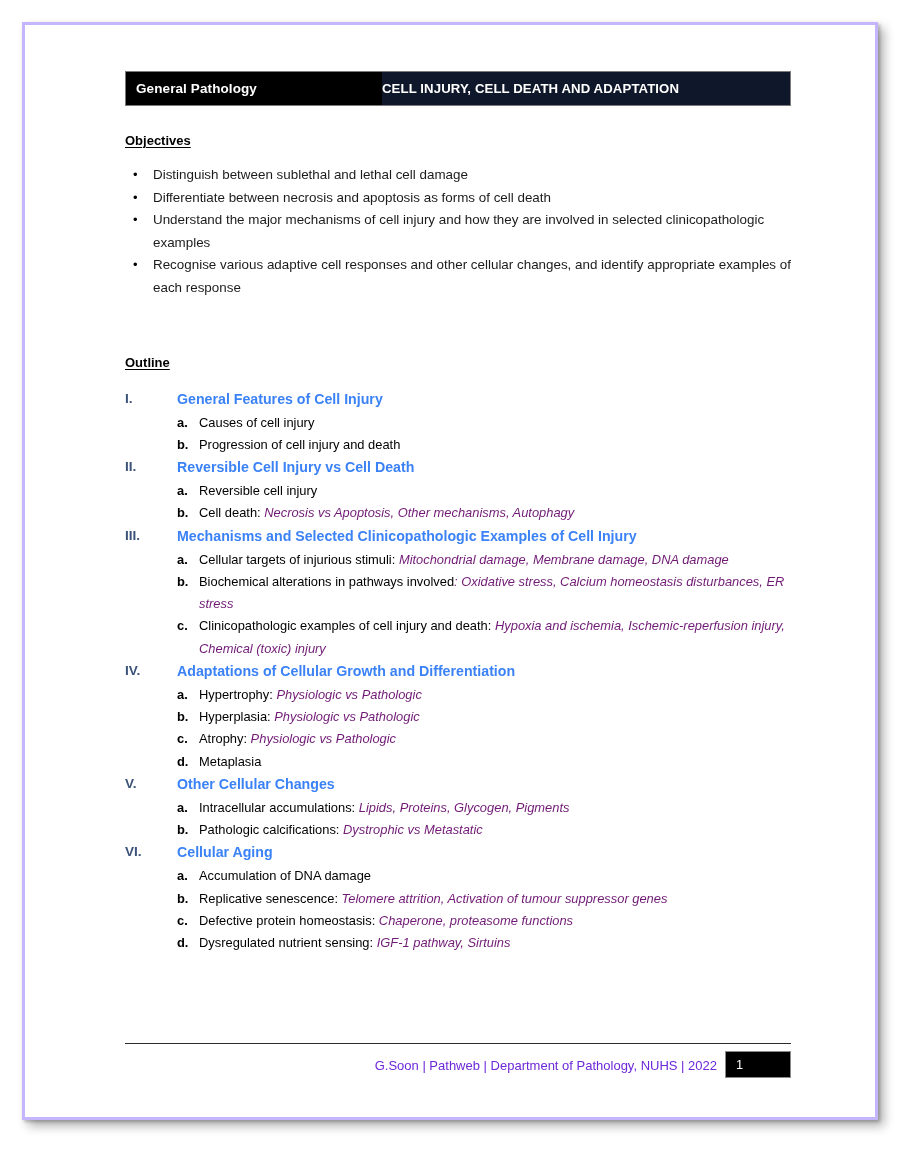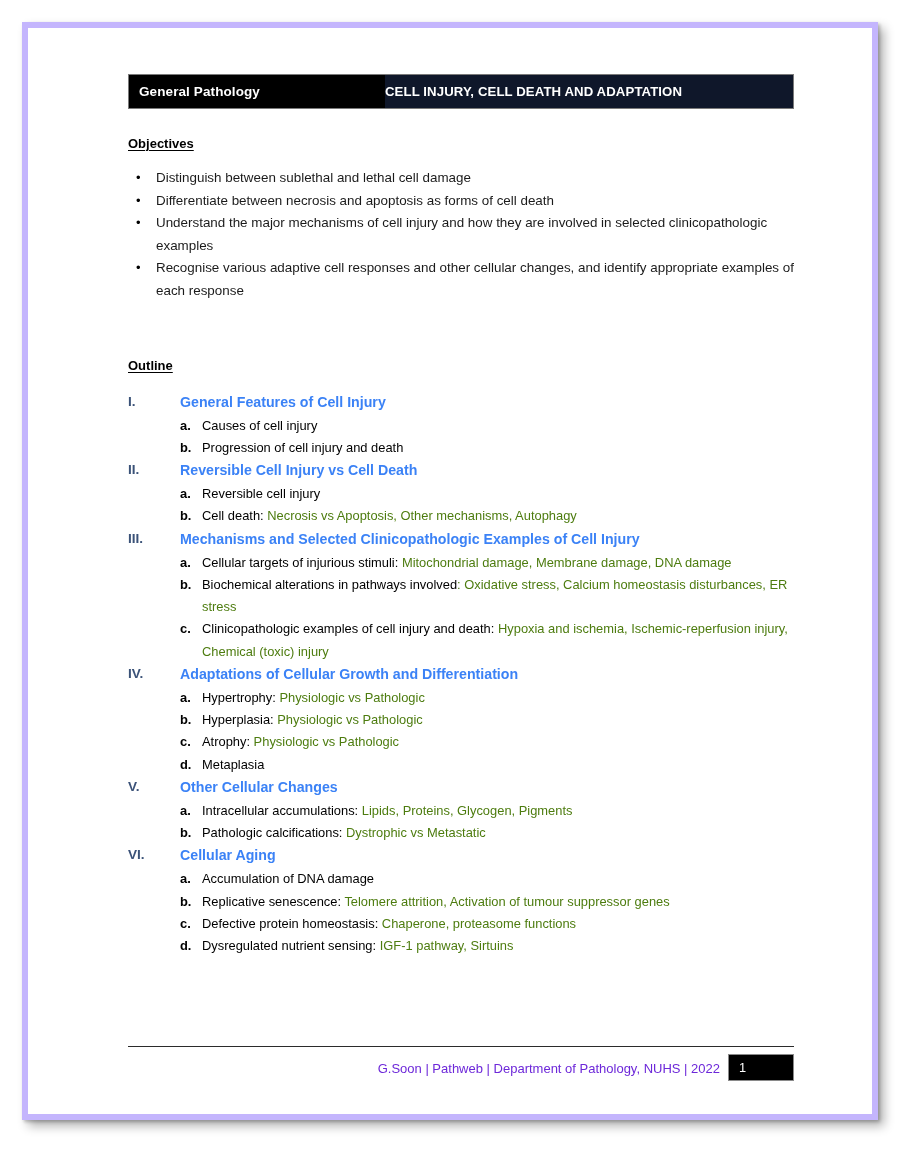--- a/index.html
+++ b/index.html
@@ -16,21 +16,21 @@
     font-family: "Liberation Sans", sans-serif;
   }
   
   #page {
     position: absolute;
     left: 22px;
     top: 22px;
     width: 856px;
     height: 1098px;
     background: #ffffff;
-    border: 6px solid #c4b5fd;
+    border: 3px solid #c4b5fd;
     box-shadow: 6px 6px 10px rgba(0,0,0,0.30), 2px 2px 3px rgba(0,0,0,0.22);
     box-sizing: border-box;
   }
   #content {
     position: absolute;
     left: 100px;
     top: 46px;
     width: 666px;
   }
 
@@ -149,21 +149,22 @@
     font-weight: bold;
     font-size: 12.9px;
     line-height: 22.3px;
     color: #000000;
   }
   .sub-bold {
     font-weight: normal;
     color: #000000;
   }
   .sub-ital {
-    color: #4d7c0f;
+    font-style: italic;
+    color: #701a75;
     text-align: right;
   }
 
   
   .footer {
     position: absolute;
     left: 100px;
     top: 1018px;
     width: 666px;
   }

